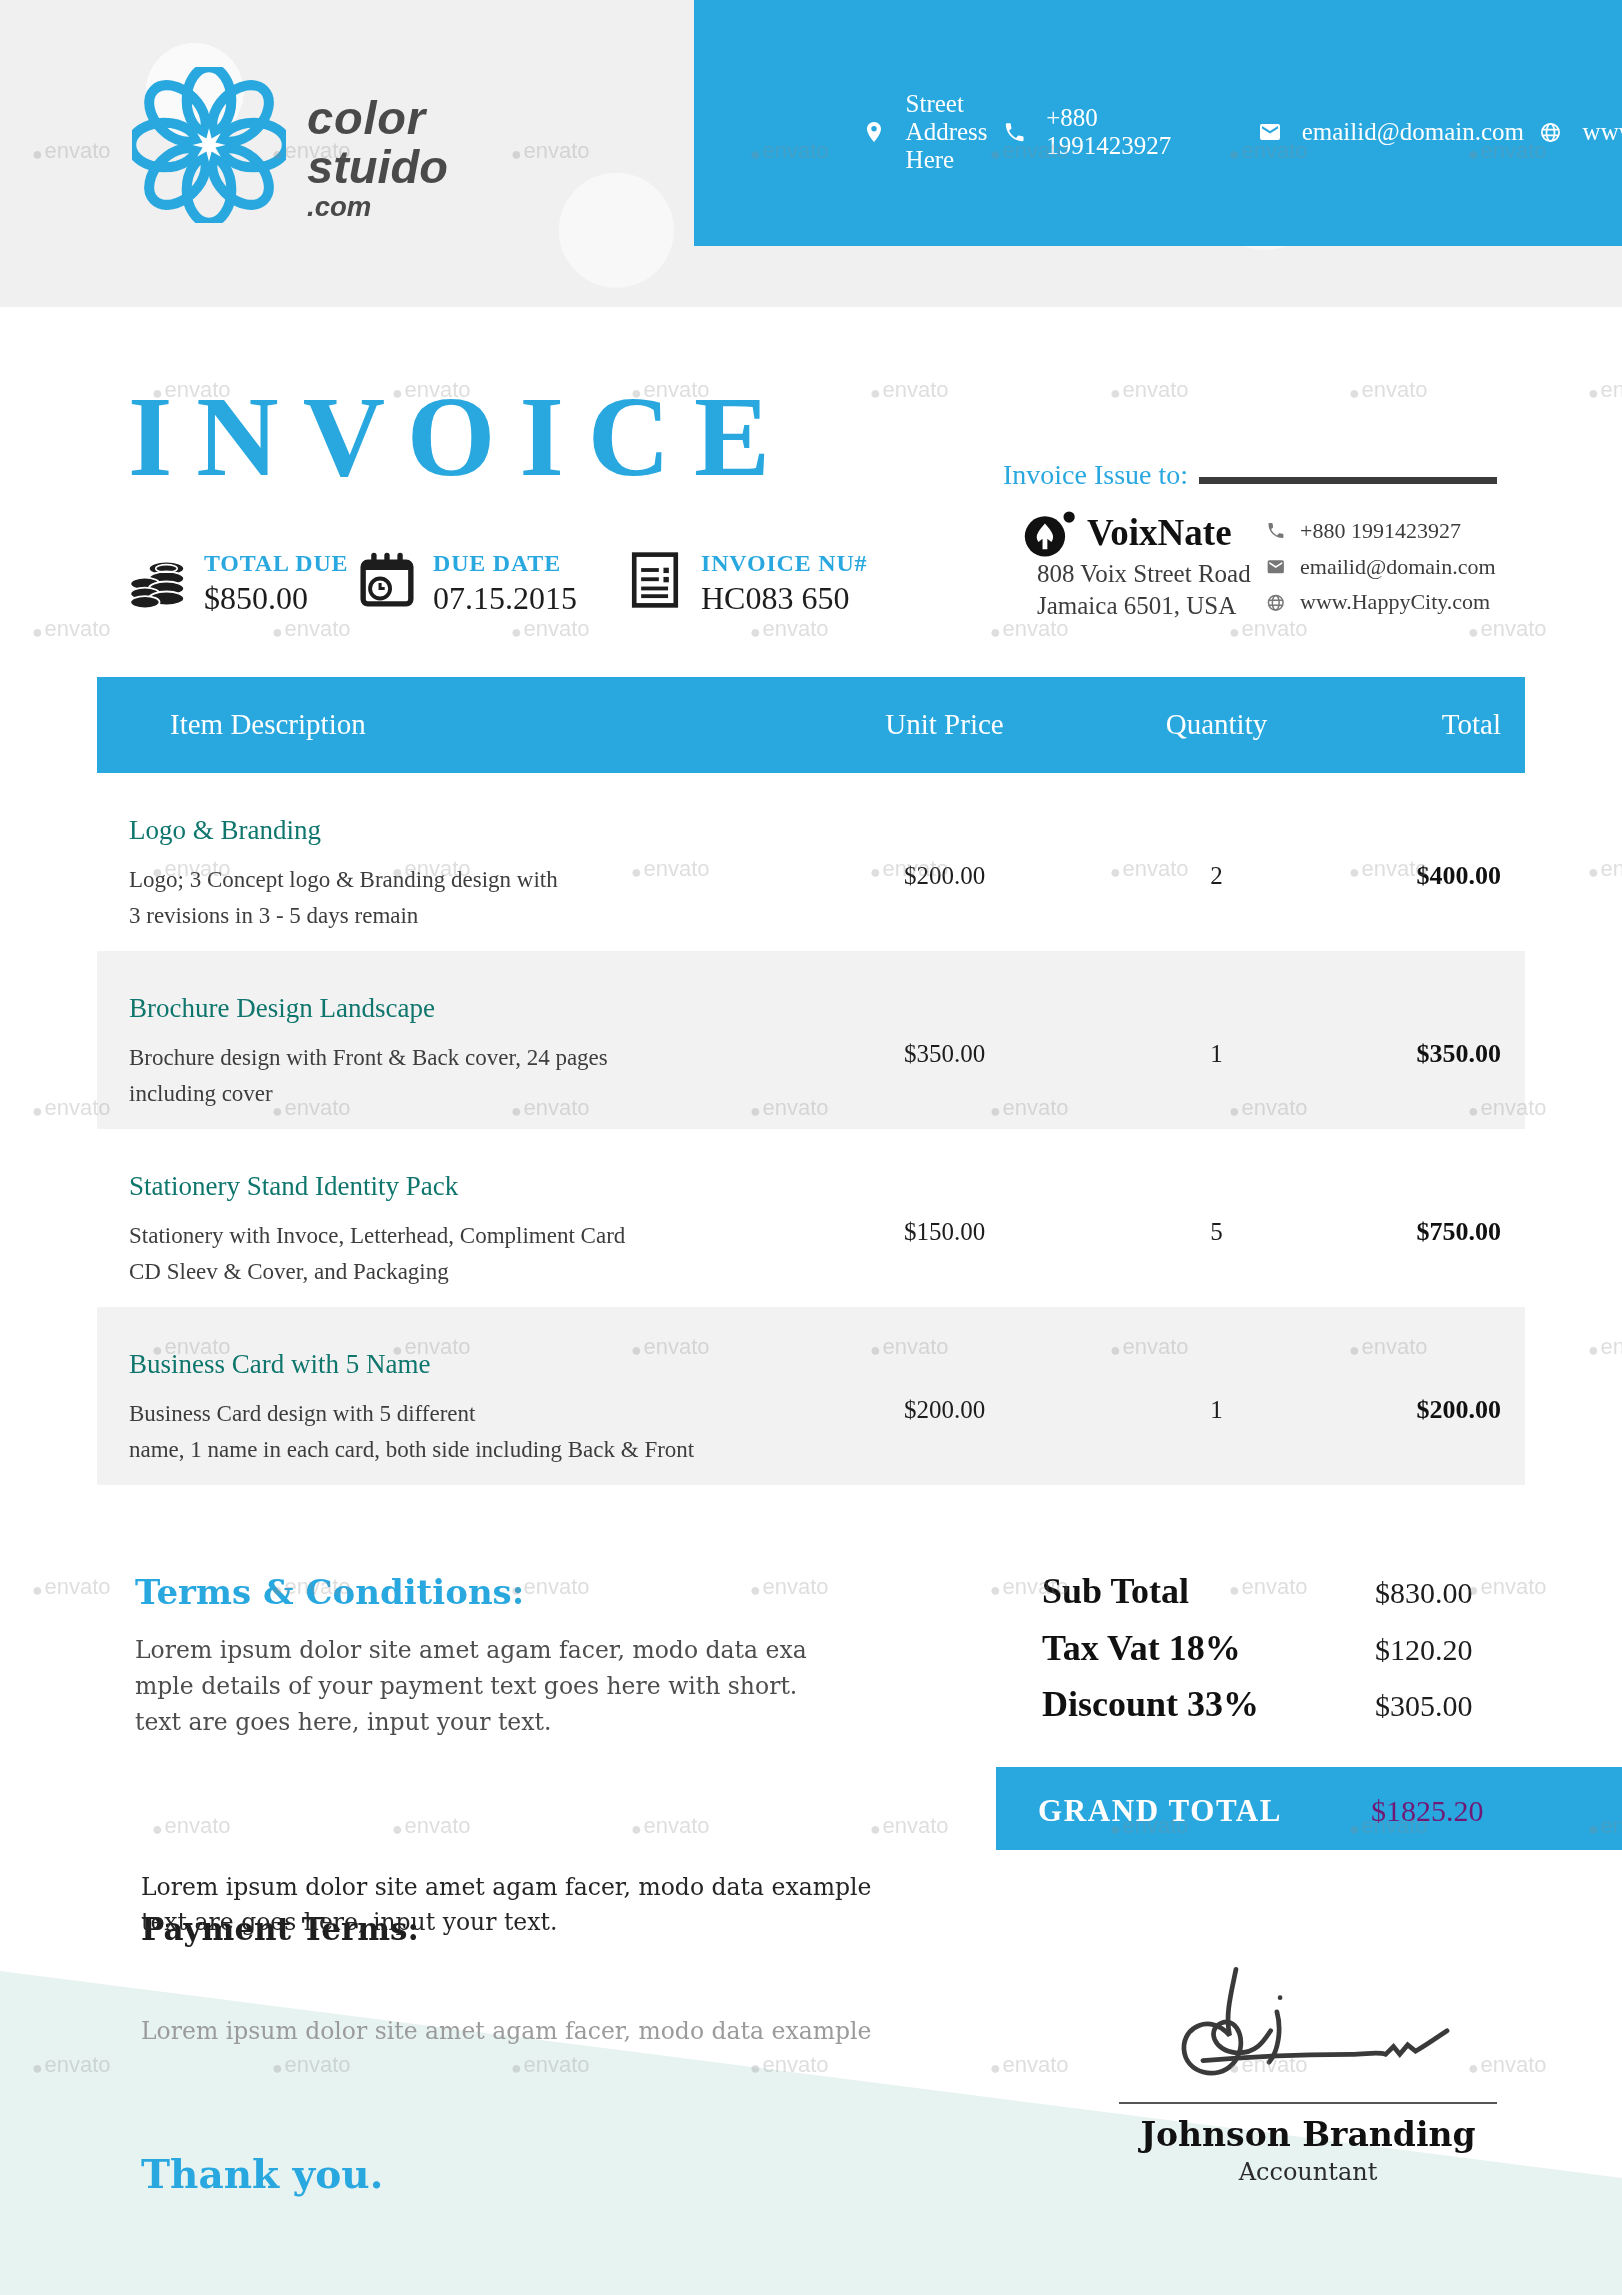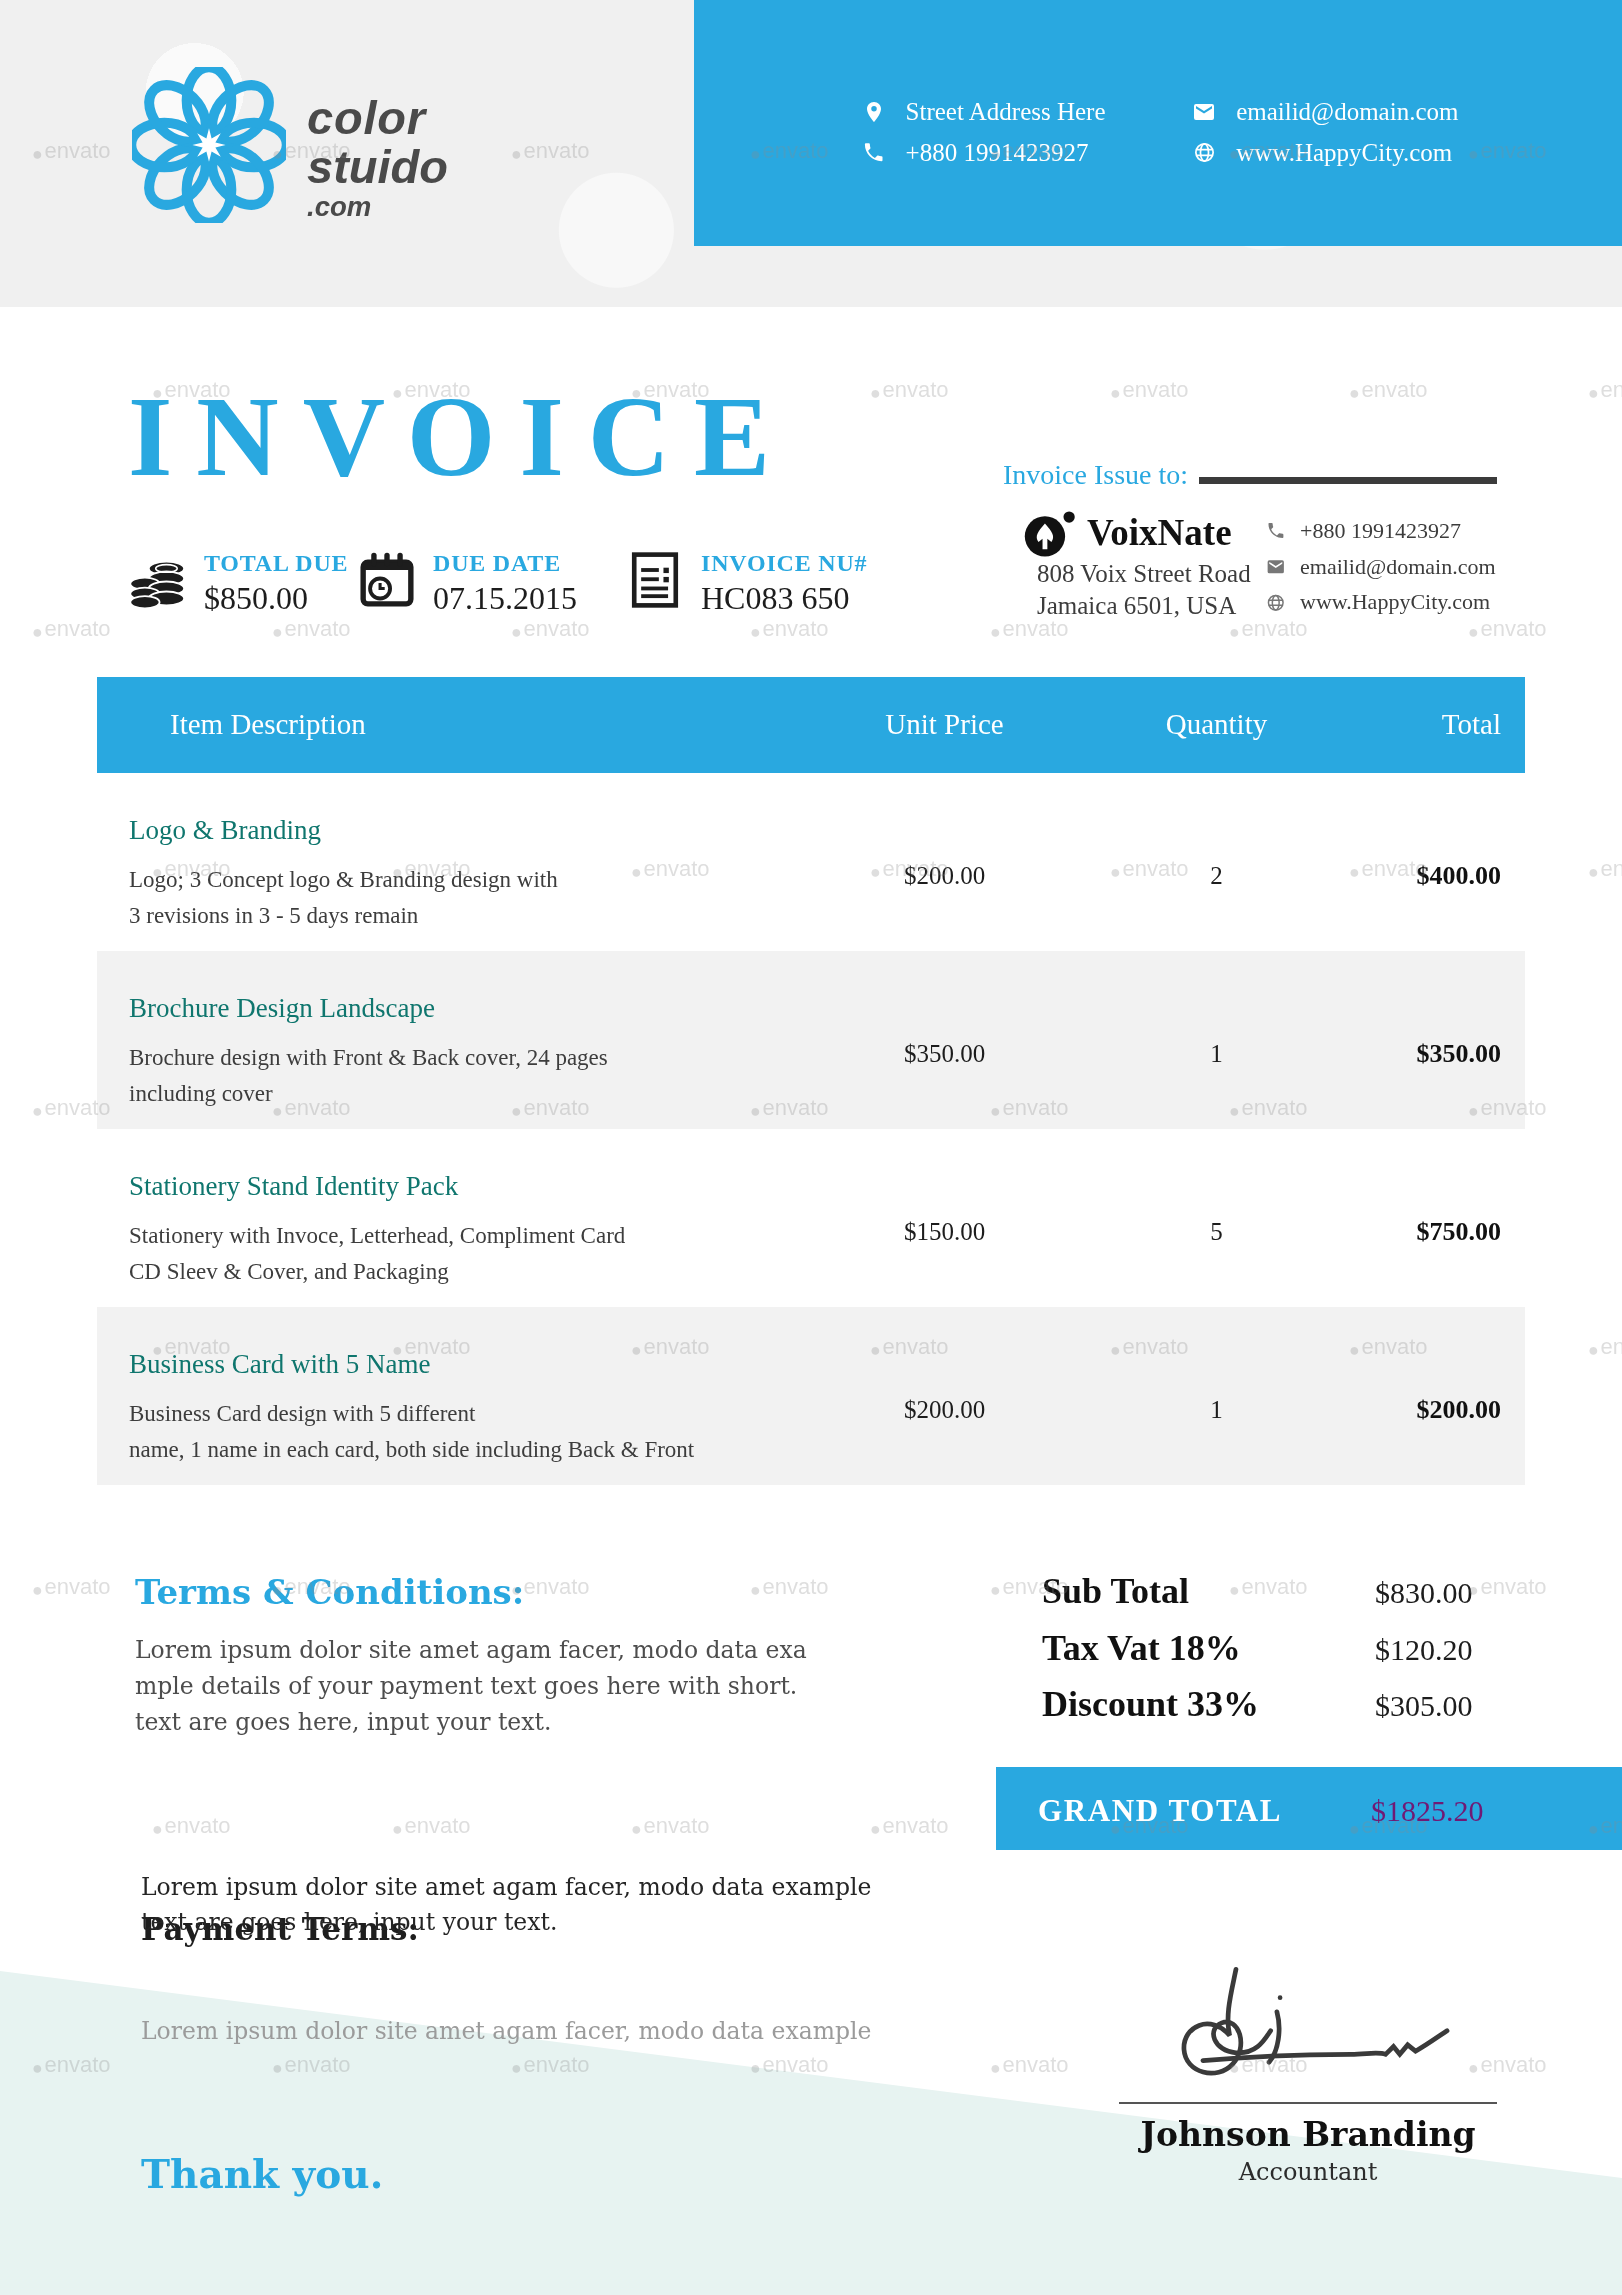--- a/index.html
+++ b/index.html
@@ -26,21 +26,21 @@
   .logo-text{position:absolute;left:307px;top:94px;z-index:3;color:#4a4a4a;
     font-family:"Liberation Sans",sans-serif;font-weight:bold;font-style:italic;line-height:1;}
   .logo-line1{font-size:47px;letter-spacing:0.8px;}
   .logo-line2{font-size:47px;margin-top:1.6px;}
   .logo-line3{font-size:27.6px;margin-top:3.2px;font-style:italic;}
 
   
   .contact-box{position:absolute;left:694px;top:0;width:929px;height:246px;background:var(--accent);z-index:3;
     display:flex;align-items:center;}
   .contact-cols{display:flex;gap:85px;margin-left:166px;margin-top:18px;}
-  .contact-col{display:flex;flex-direction:column;gap:13px;}
+  .contact-col{display:flex;flex-direction:row;gap:13px;}
   .contact-item{display:flex;align-items:center;gap:18px;color:#fff;font-size:25px;}
   .contact-item .cicon{width:27.6px;height:27.6px;flex:0 0 27.6px;display:flex;align-items:center;justify-content:center;}
 
   
   .invoice-title{position:absolute;left:128px;top:380px;z-index:3;color:var(--accent);
     font-size:114px;font-weight:bold;letter-spacing:24px;line-height:1;}
 
   
   .issue-label{position:absolute;left:1003px;top:459px;z-index:3;color:var(--accent);font-size:28px;}
   .issue-rule{position:absolute;left:1199px;top:477px;width:298px;height:6.5px;background:#3b3b3b;z-index:3;}

